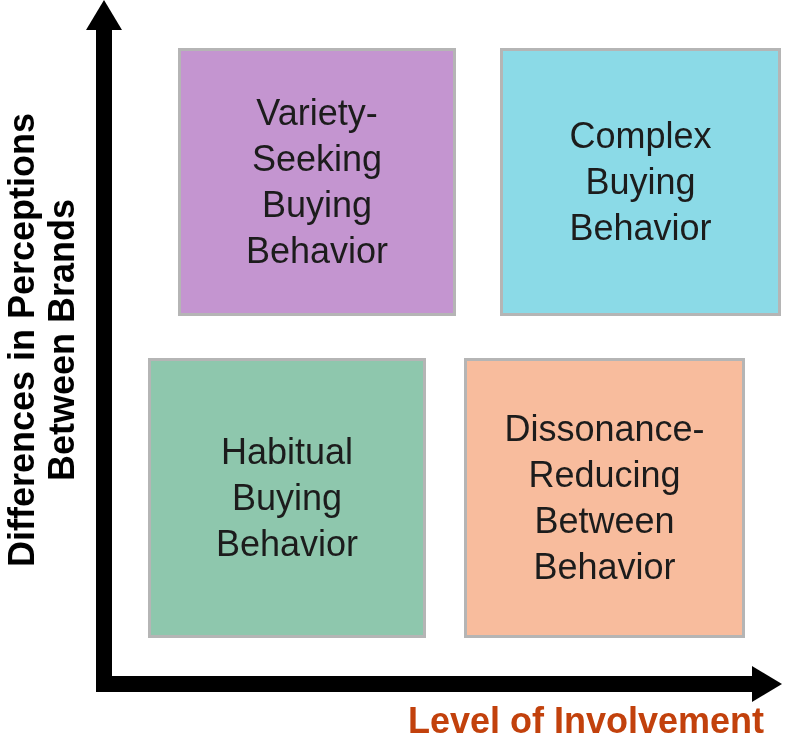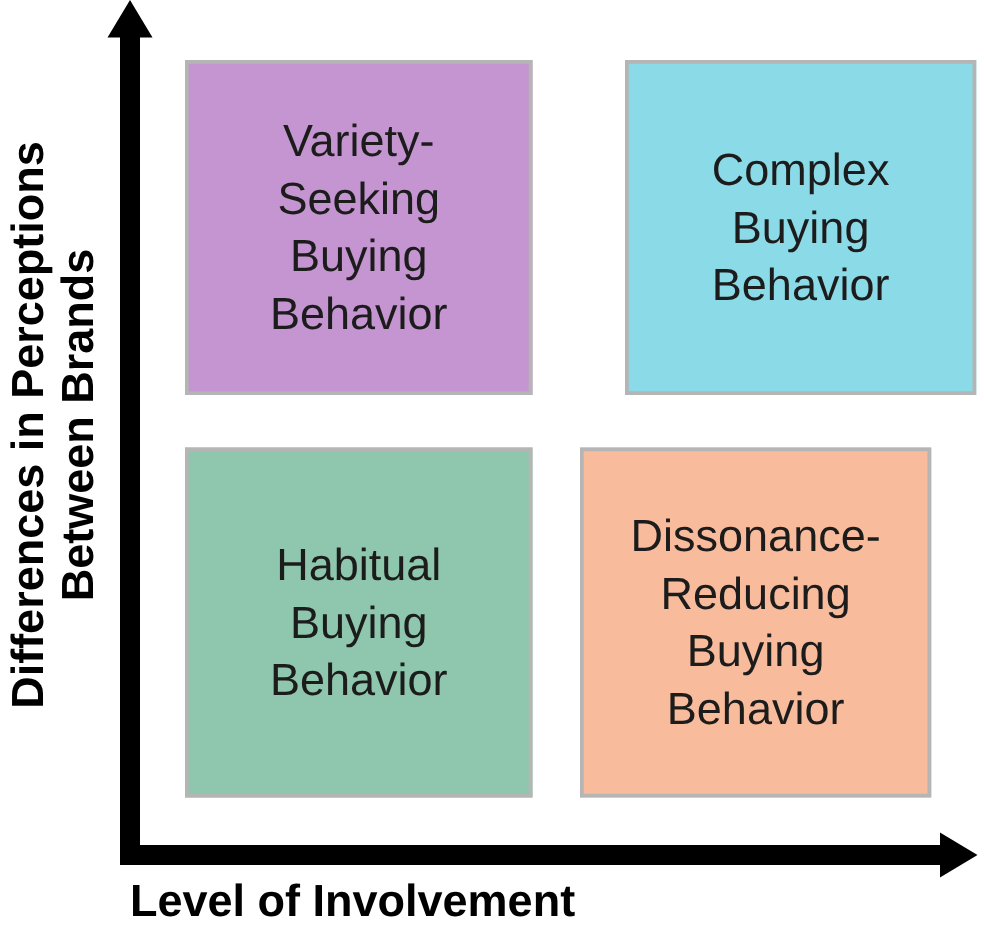--- a/index.html
+++ b/index.html
@@ -42,24 +42,24 @@
     width: 0; height: 0;
     border-top: 18px solid transparent;
     border-bottom: 18px solid transparent;
     border-left: 30px solid #000;
   }
   
   .x-axis-label {
     position: absolute;
     left: 104px; top: 700px;
     width: 660px;
-    text-align: left;
+    text-align: right;
     font-size: 36px;
     font-weight: 700;
-    color: #000000;
+    color: #c2410c;
     white-space: pre-line;
     line-height: 42px;
   }
   .y-axis-label {
     position: absolute;
     left: -236px; top: 298px;
     width: 560px; height: 84px;
     transform: rotate(-90deg);
     text-align: center;
     font-size: 36px;
@@ -95,31 +95,31 @@
   <div class="y-axis-line" style="background-color: rgb(0, 0, 0);"></div>
   <div class="y-axis-arrowhead" style="border-bottom-color: rgb(0, 0, 0);"></div>
 
   <div class="x-axis-line" style="background-color: rgb(0, 0, 0);"></div>
   <div class="x-axis-arrowhead" style="border-left-color: rgb(0, 0, 0);"></div>
 
   <div class="y-axis-label">Differences in Perceptions
 Between Brands</div>
   <div class="x-axis-label">Level of Involvement</div>
 
-  <div class="quadrant q-top-left" style="background-color: rgb(196, 149, 208);">Variety-
+  <div class="quadrant q-top-left" style="background-color: rgb(196, 149, 208); margin-left: 30px;">Variety-
 Seeking
 Buying
 Behavior</div>
 
   <div class="quadrant q-top-right" style="background-color: rgb(139, 218, 231);">Complex
 Buying
 Behavior</div>
 
   <div class="quadrant q-bottom-left" style="background-color: rgb(142, 199, 173);">Habitual
 Buying
 Behavior</div>
 
   <div class="quadrant q-bottom-right" style="background-color: rgb(248, 188, 157);">Dissonance-
 Reducing
-Buying
+Between
 Behavior</div>
 
 </div>
 
 </body></html>

